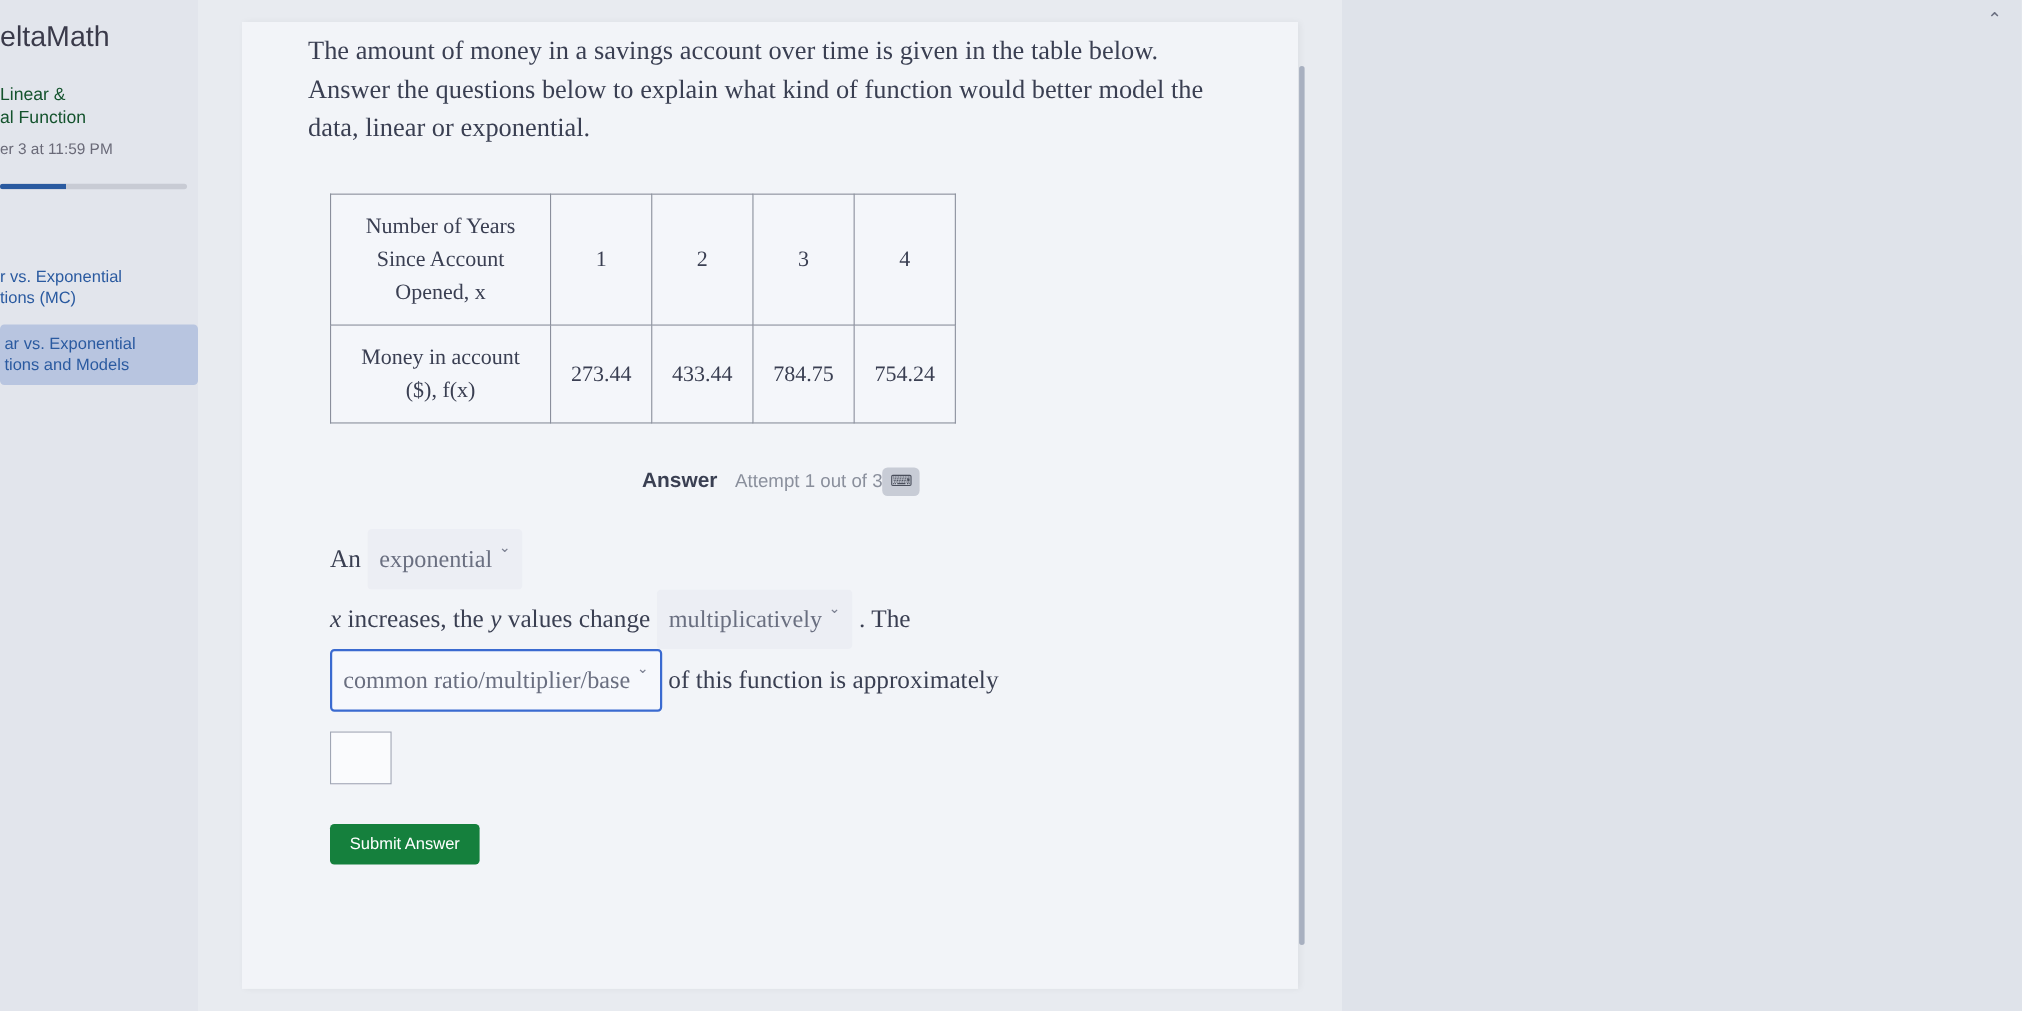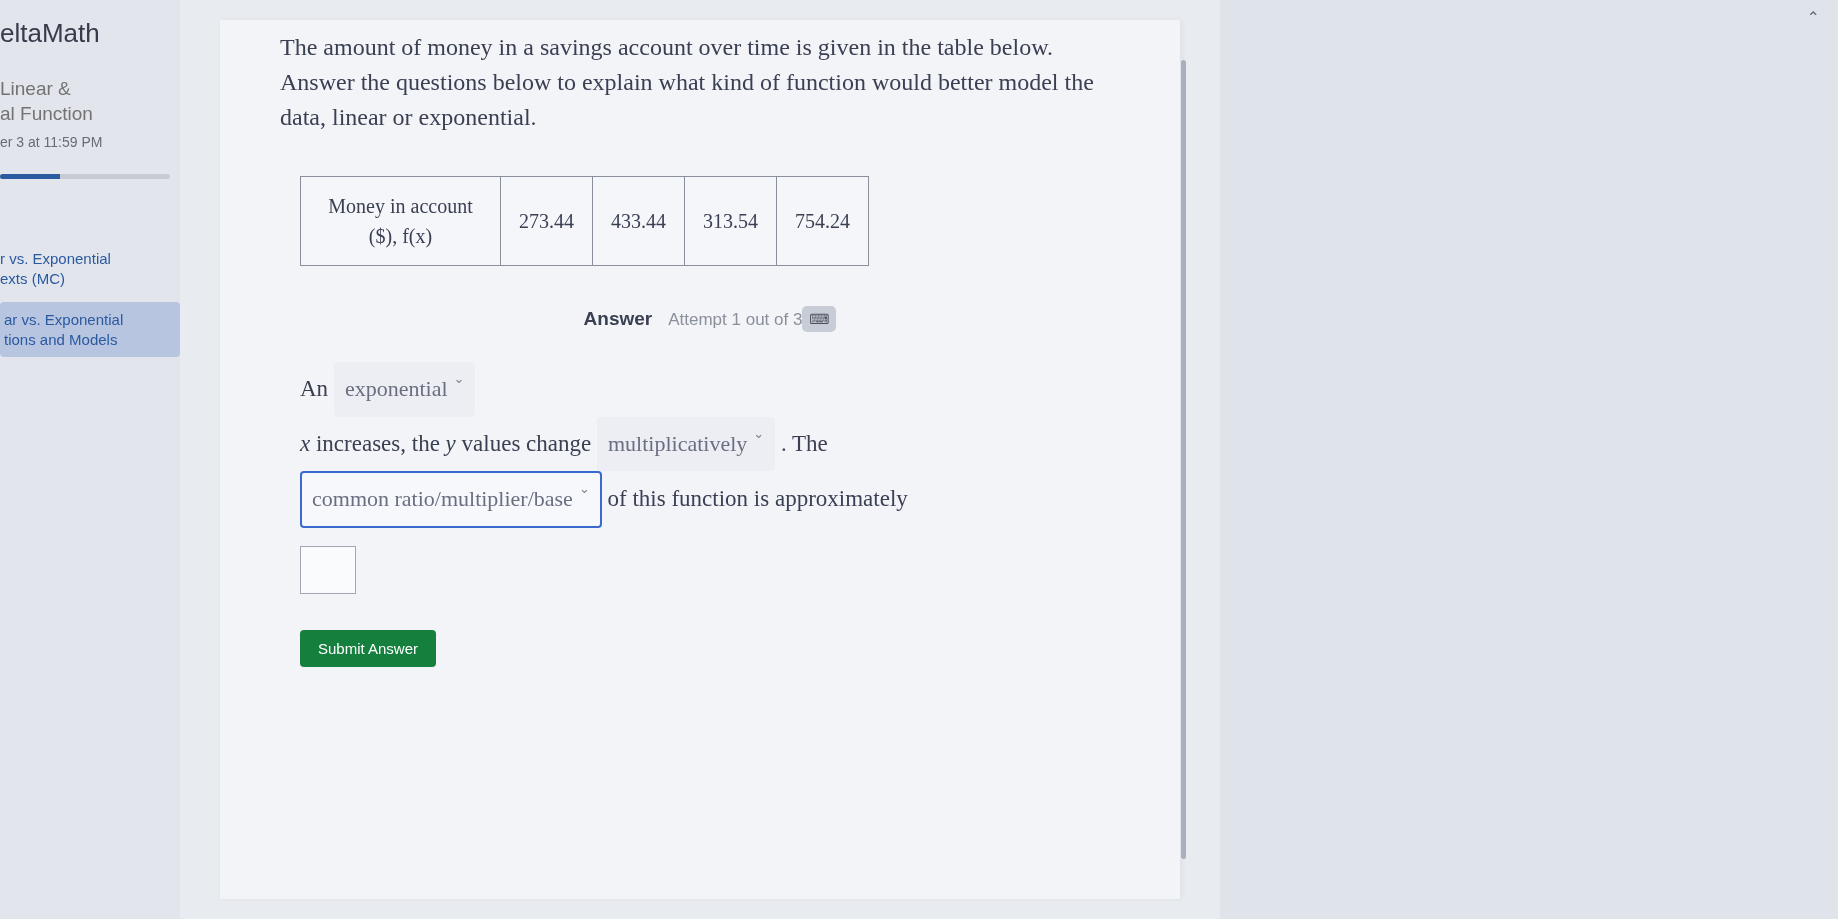--- a/index.html
+++ b/index.html
@@ -20,22 +20,22 @@
       gap: 8px;
     }
     .brand {
       font-size: 26px;
       font-weight: 400;
       color: #3a3a4a;
       padding: 0 8px 20px 0;
       font-family: -apple-system, 'Segoe UI', sans-serif;
     }
     .assignment-title {
-      color: #737373;
-      font-size: 19px;
+      color: #14532d;
+      font-size: 16px;
       line-height: 1.3;
       padding: 0 8px 0 0;
     }
     .due-date {
       color: #6a6a78;
       font-size: 14px;
       padding: 0 8px 8px 0;
     }
     .progress-bar {
       height: 5px;
@@ -208,43 +208,52 @@
     <div>Linear &amp;</div>
     <div>al Function</div>
   </div>
   <div class="due-date">er 3 at 11:59 PM</div>
   <div class="progress-bar">
     <div class="progress-fill"></div>
   </div>
   <div style="height:40px"></div>
   <div class="nav-item">
     <div>r vs. Exponential</div>
-    <div>exts (MC)</div>
+    <div>tions (MC)</div>
   </div>
   <div class="nav-item active">
     <div>ar vs. Exponential</div>
     <div>tions and Models</div>
   </div>
 </div>
 
 <div class="content-wrap">
   <div class="content">
     <div class="right-bar"></div>
 
     <p class="prompt">The amount of money in a savings account over time is given in the table below. Answer the questions below to explain what kind of function would better model the data, linear or exponential.</p>
 
     <table class="data-table">
       <tbody>
+          <tr>
+        <td class="row-header">
+          Number of Years<br>Since Account<br>Opened, x
+        </td>
+        <td>1</td>
+        <td>2</td>
+        <td>3</td>
+        <td>4</td>
+      </tr>
       <tr>
         <td class="row-header">
           Money in account<br>($), f(x)
         </td>
         <td>273.44</td>
         <td>433.44</td>
-        <td>313.54</td>
+        <td>784.75</td>
         <td>754.24</td>
       </tr>
     </tbody>
       </table>
 
     <div class="answer-row">
       <div>
         <span class="answer-label">Answer</span>
         <span class="attempt">Attempt 1 out of 3</span>
       </div>

